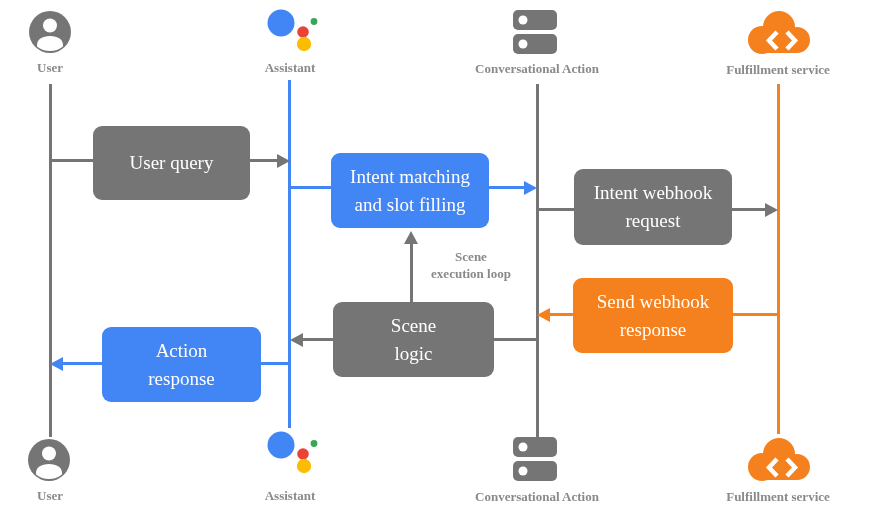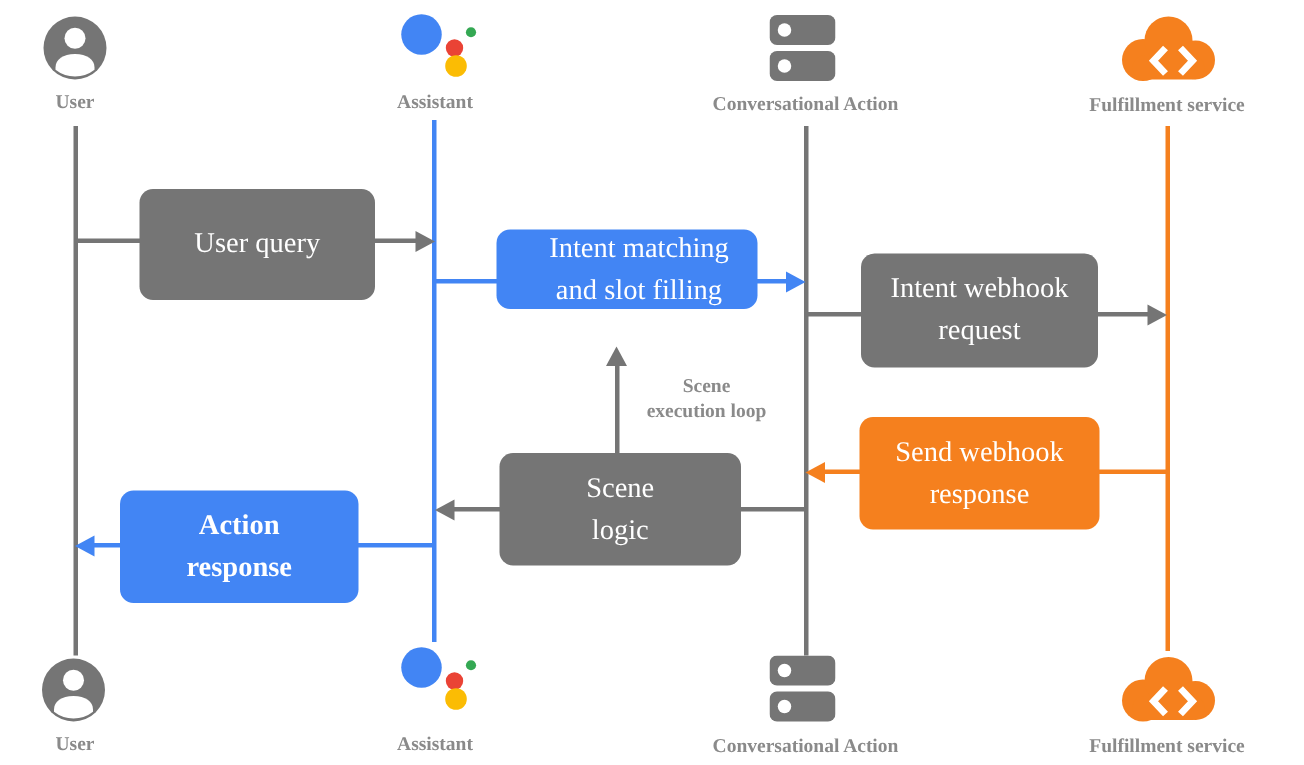--- a/index.html
+++ b/index.html
@@ -71,29 +71,29 @@
   <div class="hline c-gray" style="left:301px;top:338px;width:236px;"></div>
   <div class="arr arr-left" style="left:290px;top:333px;"></div>
 
   <div class="hline c-blue" style="left:61px;top:362px;width:229px;"></div>
   <div class="arr arr-left arr-blue" style="left:50px;top:357px;"></div>
 
   <div class="vline c-gray" style="left:410px;top:244px;height:59px;"></div>
   <div class="arr arr-up" style="left:404px;top:231px;"></div>
 
   <div class="box box-gray" style="left:93px;top:126px;width:157px;height:74px;">User query</div>
-  <div class="box box-blue" style="left:331px;top:153px;width:158px;height:53px;padding-left:16px;">Intent matching
+  <div class="box box-blue" style="left:331px;top:153px;width:158px;height:75px;">Intent matching
 and slot filling</div>
   <div class="box box-gray" style="left:574px;top:169px;width:158px;height:76px;">Intent webhook
 request</div>
   <div class="box box-orange" style="left:573px;top:278px;width:160px;height:75px;">Send webhook
 response</div>
   <div class="box box-gray" style="left:333px;top:302px;width:161px;height:75px;">Scene
 logic</div>
-  <div class="box box-blue" style="left:80px;top:327px;width:159px;height:75px;font-weight:bold;">Action
+  <div class="box box-blue" style="left:102px;top:327px;width:159px;height:75px;">Action
 response</div>
 
   <div class="annotation" style="left:391px;top:249px;width:160px;">Scene
 execution loop</div>
 
   <div class="icon" style="left:28px;top:10px;">
     <svg width="44" height="44" viewBox="0 0 44 44">
       <circle cx="22" cy="22" r="21" fill="#757575"></circle>
       <circle cx="22" cy="15.5" r="7" fill="#ffffff"></circle>
       <path d="M22 26 c-8 0 -13 3.6 -13 9 v1.5 a21 21 0 0 0 26 0 V35 c0 -5.4 -5 -9 -13 -9 z" fill="#ffffff"></path>

